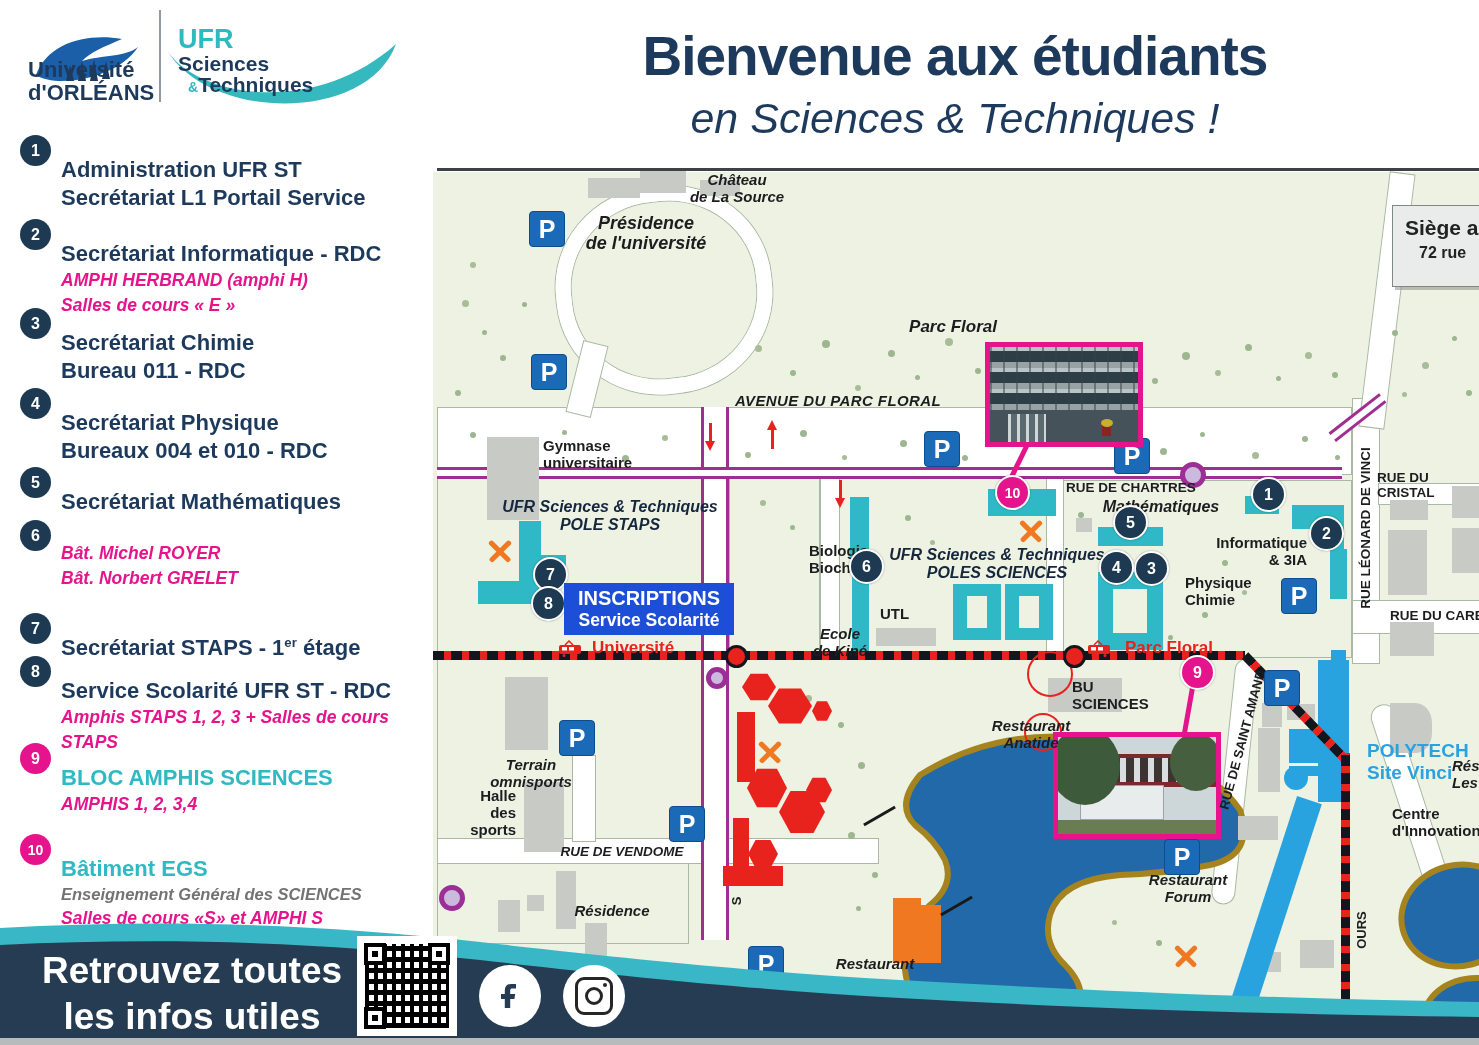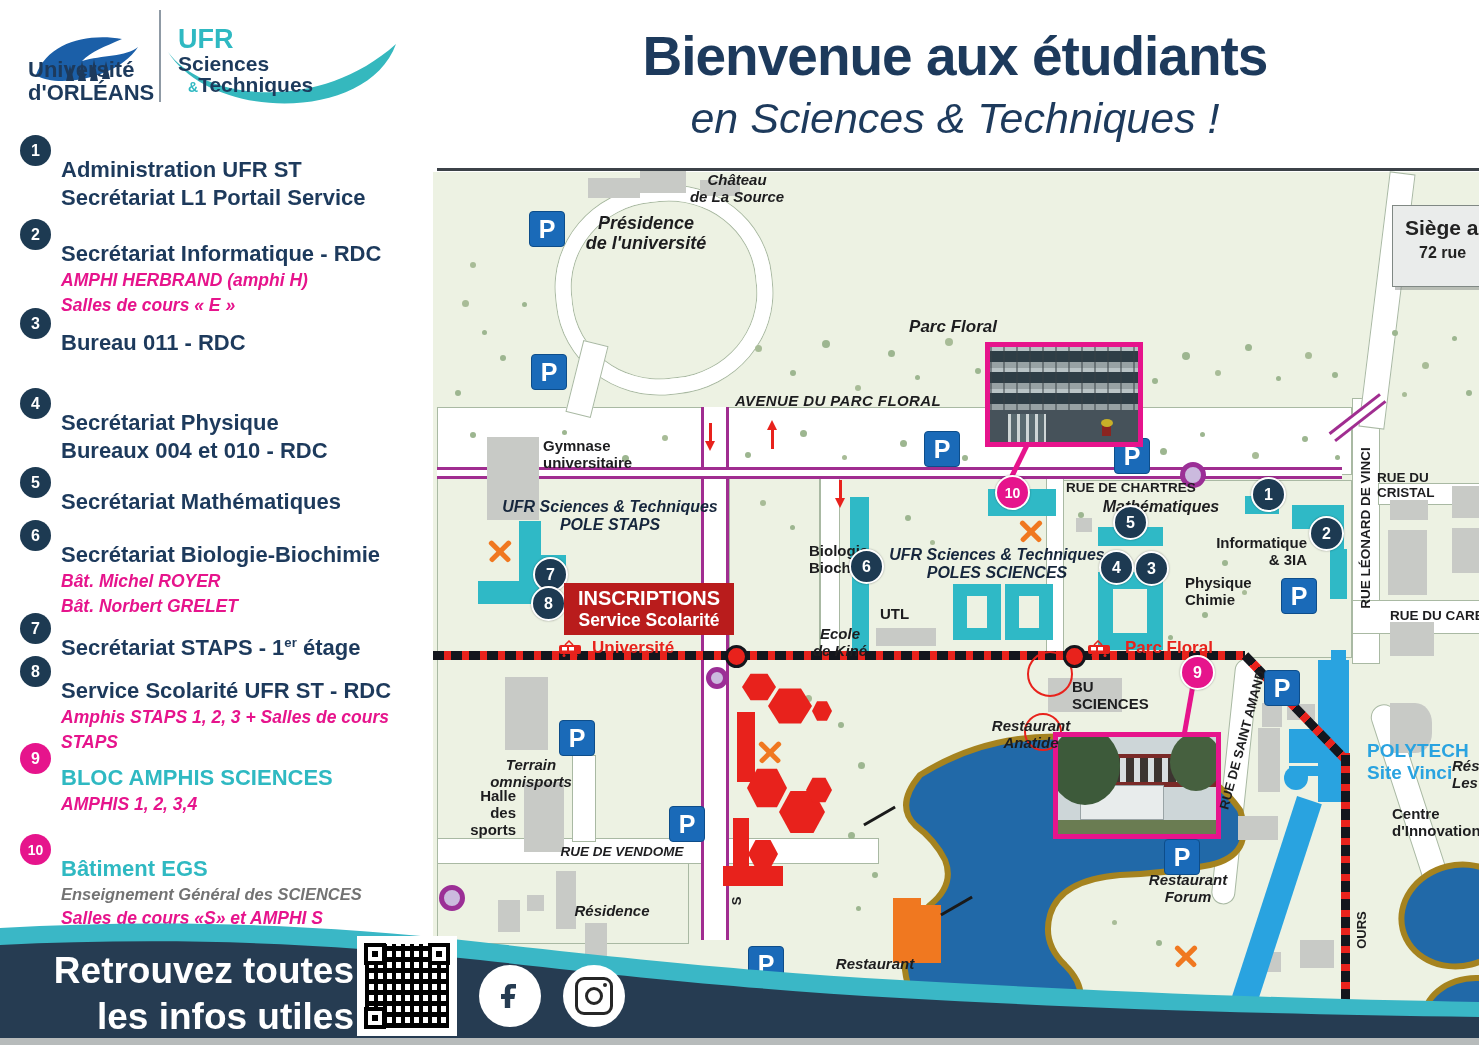--- a/index.html
+++ b/index.html
@@ -76,30 +76,30 @@
   .conn{position:absolute;width:5px;background:#e6148c;transform-origin:top center;z-index:38;}
 
   .ml{position:absolute;font-weight:700;font-size:15px;color:#1d1d1f;line-height:1.13;white-space:pre-line;z-index:42;}
   .ctr{transform:translateX(-50%);text-align:center;font-style:italic;}
   .tr{text-align:right;}
   .it{font-style:italic;}
   .red{color:#e8221c;}
   .pblue{color:#29a3e0;}
   .navyish{color:#16263c;}
 
-  .insc{position:absolute;left:564px;top:583px;width:170px;height:52px;background:#b91c1c;color:#fff;text-align:center;z-index:46;padding-top:3px;box-sizing:border-box;}
+  .insc{position:absolute;left:564px;top:583px;width:170px;height:52px;background:#1d4ed8;color:#fff;text-align:center;z-index:46;padding-top:3px;box-sizing:border-box;}
   .insc .i1{font-weight:700;font-size:20px;line-height:1.2;}
   .insc .i2{font-weight:700;font-size:17.5px;line-height:1.2;}
   .siege{position:absolute;left:1392px;top:205px;width:92px;height:80px;background:#eaeceb;border:1px solid #808884;box-shadow:3px 3px 0 rgba(120,125,122,.45);z-index:46;overflow:hidden;}
   .siege .s1{font-weight:700;font-size:21px;color:#222;margin:10px 0 4px 12px;white-space:nowrap;}
   .siege .s2{font-weight:700;font-size:16px;color:#222;margin-left:26px;white-space:nowrap;}
 
   
   .wave{position:absolute;left:0;top:920px;width:1479px;height:125px;z-index:80;}
-  .tagline{position:absolute;left:14px;top:948px;width:340px;color:#fff;font-weight:700;font-size:37px;line-height:1.25;text-align:right;white-space:pre-line;z-index:85;}
+  .tagline{position:absolute;left:22px;top:948px;width:340px;color:#fff;font-weight:700;font-size:37px;line-height:1.25;text-align:center;white-space:pre-line;z-index:85;}
   .qr{position:absolute;left:357px;top:936px;width:100px;height:100px;background:#fff;z-index:85;padding:5px;box-sizing:border-box;}
   .qr-noise{position:absolute;left:8px;top:8px;right:8px;bottom:8px;background:
      repeating-linear-gradient(90deg,#000 0 4px,transparent 4px 9px),
      repeating-linear-gradient(0deg,#000 0 5px,#fff 5px 11px);}
   .finder{position:absolute;width:22px;height:22px;background:#000;}
   .finder::before{content:"";position:absolute;left:4px;top:4px;width:14px;height:14px;background:#fff;}
   .finder::after{content:"";position:absolute;left:8px;top:8px;width:6px;height:6px;background:#000;}
   .soc{position:absolute;width:62px;height:62px;border-radius:50%;background:#fff;z-index:85;display:flex;align-items:center;justify-content:center;}
   .ig-box{width:32px;height:32px;border:3px solid #262626;border-radius:9px;position:relative;}
   .ig-box .lens{position:absolute;left:7px;top:7px;width:12px;height:12px;border:3px solid #262626;border-radius:50%;}
@@ -140,40 +140,40 @@
     <div class="lbadge bnavy">2</div>
     <div class="ltext">
         <div class="lt">Secrétariat Informatique - RDC</div>
       <div class="lp">AMPHI HERBRAND (amphi H)</div>
       <div class="lp">Salles de cours « E »</div>
       </div>
   </div>
   <div class="leg" style="top:307px">
     <div class="lbadge bnavy">3</div>
     <div class="ltext">
+        <div class="lt">Secrétariat Chimie</div>
       <div class="lt">Bureau 011 - RDC</div>
       </div>
   </div>
   <div class="leg" style="top:387px">
     <div class="lbadge bnavy">4</div>
     <div class="ltext">
         <div class="lt">Secrétariat Physique</div>
       <div class="lt">Bureaux 004 et 010 - RDC</div>
       </div>
   </div>
   <div class="leg" style="top:466px">
     <div class="lbadge bnavy">5</div>
     <div class="ltext">
         <div class="lt">Secrétariat Mathématiques</div>
       </div>
   </div>
   <div class="leg" style="top:519px">
     <div class="lbadge bnavy">6</div>
     <div class="ltext">
-        <div class="lt">Secrétariat Biologie-Biochimie</div>
       <div class="lp">Bât. Michel ROYER</div>
       <div class="lp">Bât. Norbert GRELET</div>
       </div>
   </div>
   <div class="leg" style="top:612px">
     <div class="lbadge bnavy">7</div>
     <div class="ltext">
         <div class="lt"><span>Secrétariat STAPS - 1</span><sup>er</sup><span> étage</span></div>
       </div>
   </div>

